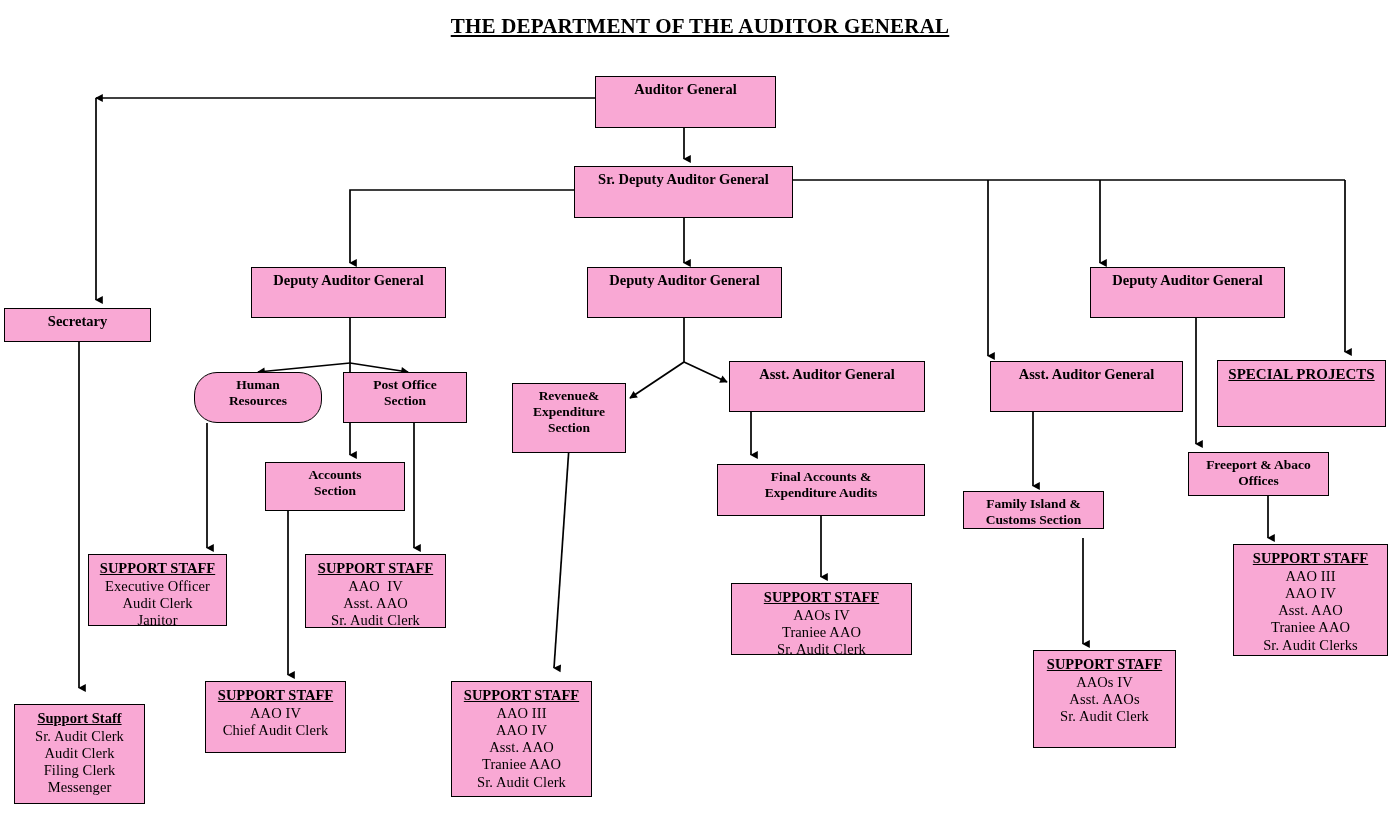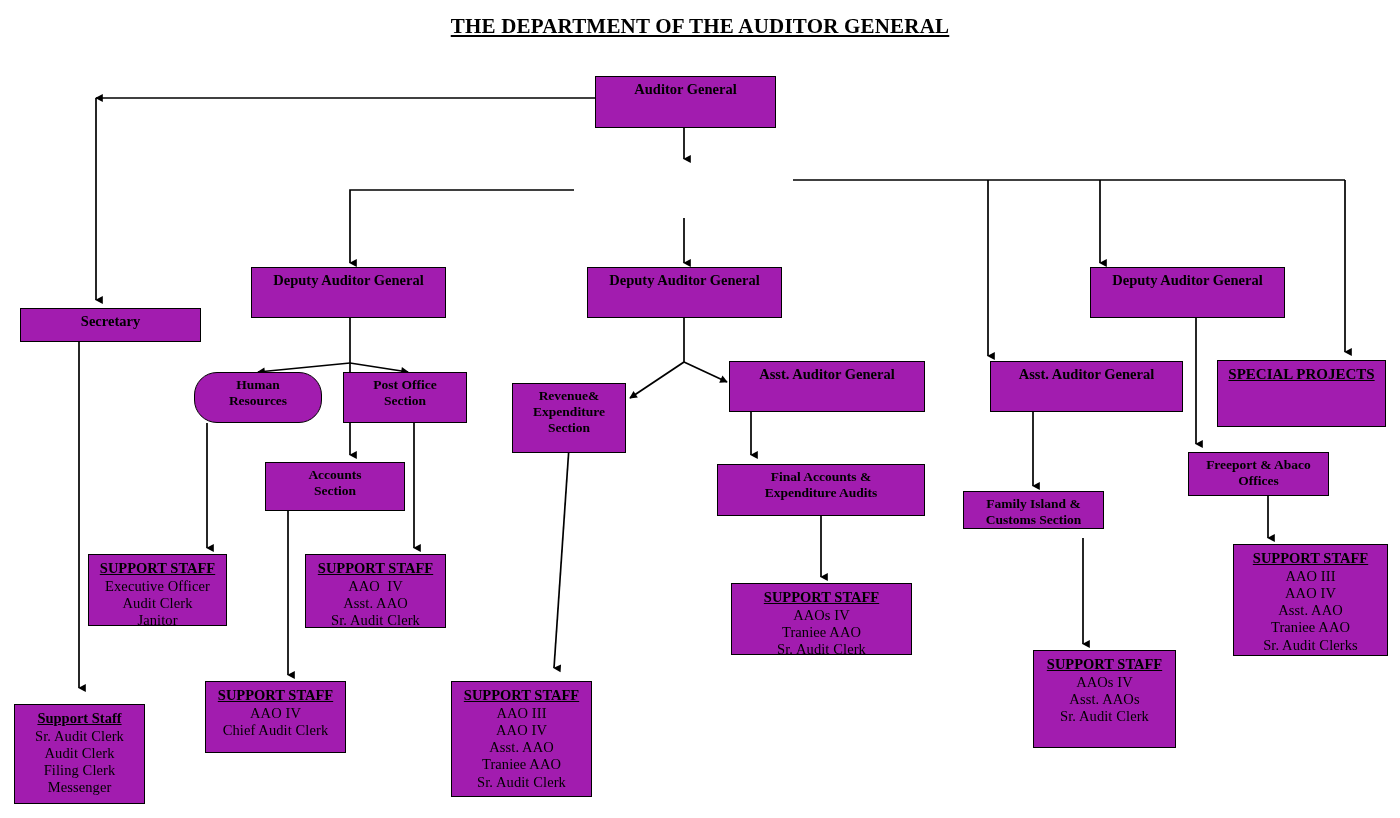--- a/index.html
+++ b/index.html
@@ -33,21 +33,21 @@
     left: 0;
     top: 0;
     width: 1400px;
     height: 818px;
     pointer-events: none;
   }
   .node {
     position: absolute;
     box-sizing: border-box;
     border: 1.6px solid #000000;
-    background: #a21caf;
+    background: #f9a8d4;
     text-align: center;
     line-height: 1.18;
     padding-top: 4px;
     z-index: 2;
   }
   .node .ln {
     display: block;
     white-space: pre;
   }
   
@@ -142,22 +142,25 @@
       <path d="M1196,318 L1196,444" marker-end="url(#arr-down)"></path>
 
       <path d="M1268,496 L1268,538" marker-end="url(#arr-down)"></path>
     </g>
   </svg>
 
   <div class="node role" style="left:595px; top:76px; width:181px; height:52px;">
     <span class="ln">Auditor General</span>
   </div>
 
-
-  <div class="node role" style="left:20px; top:308px; width:181px; height:34px;text-align:center;">
+  <div class="node role" style="left:574px; top:166px; width:219px; height:52px;">
+    <span class="ln">Sr. Deputy Auditor General</span>
+  </div>
+
+  <div class="node role" style="left:4px; top:308px; width:147px; height:34px;text-align:center;">
     <span class="ln">Secretary</span>
   </div>
 
   <div class="node staff" style="left:14px; top:704px; width:131px; height:100px;">
     <span class="hd">Support Staff</span>
     <span class="ln">Sr. Audit Clerk</span>
     <span class="ln">Audit Clerk</span>
     <span class="ln">Filing Clerk</span>
     <span class="ln">Messenger</span>
   </div>

